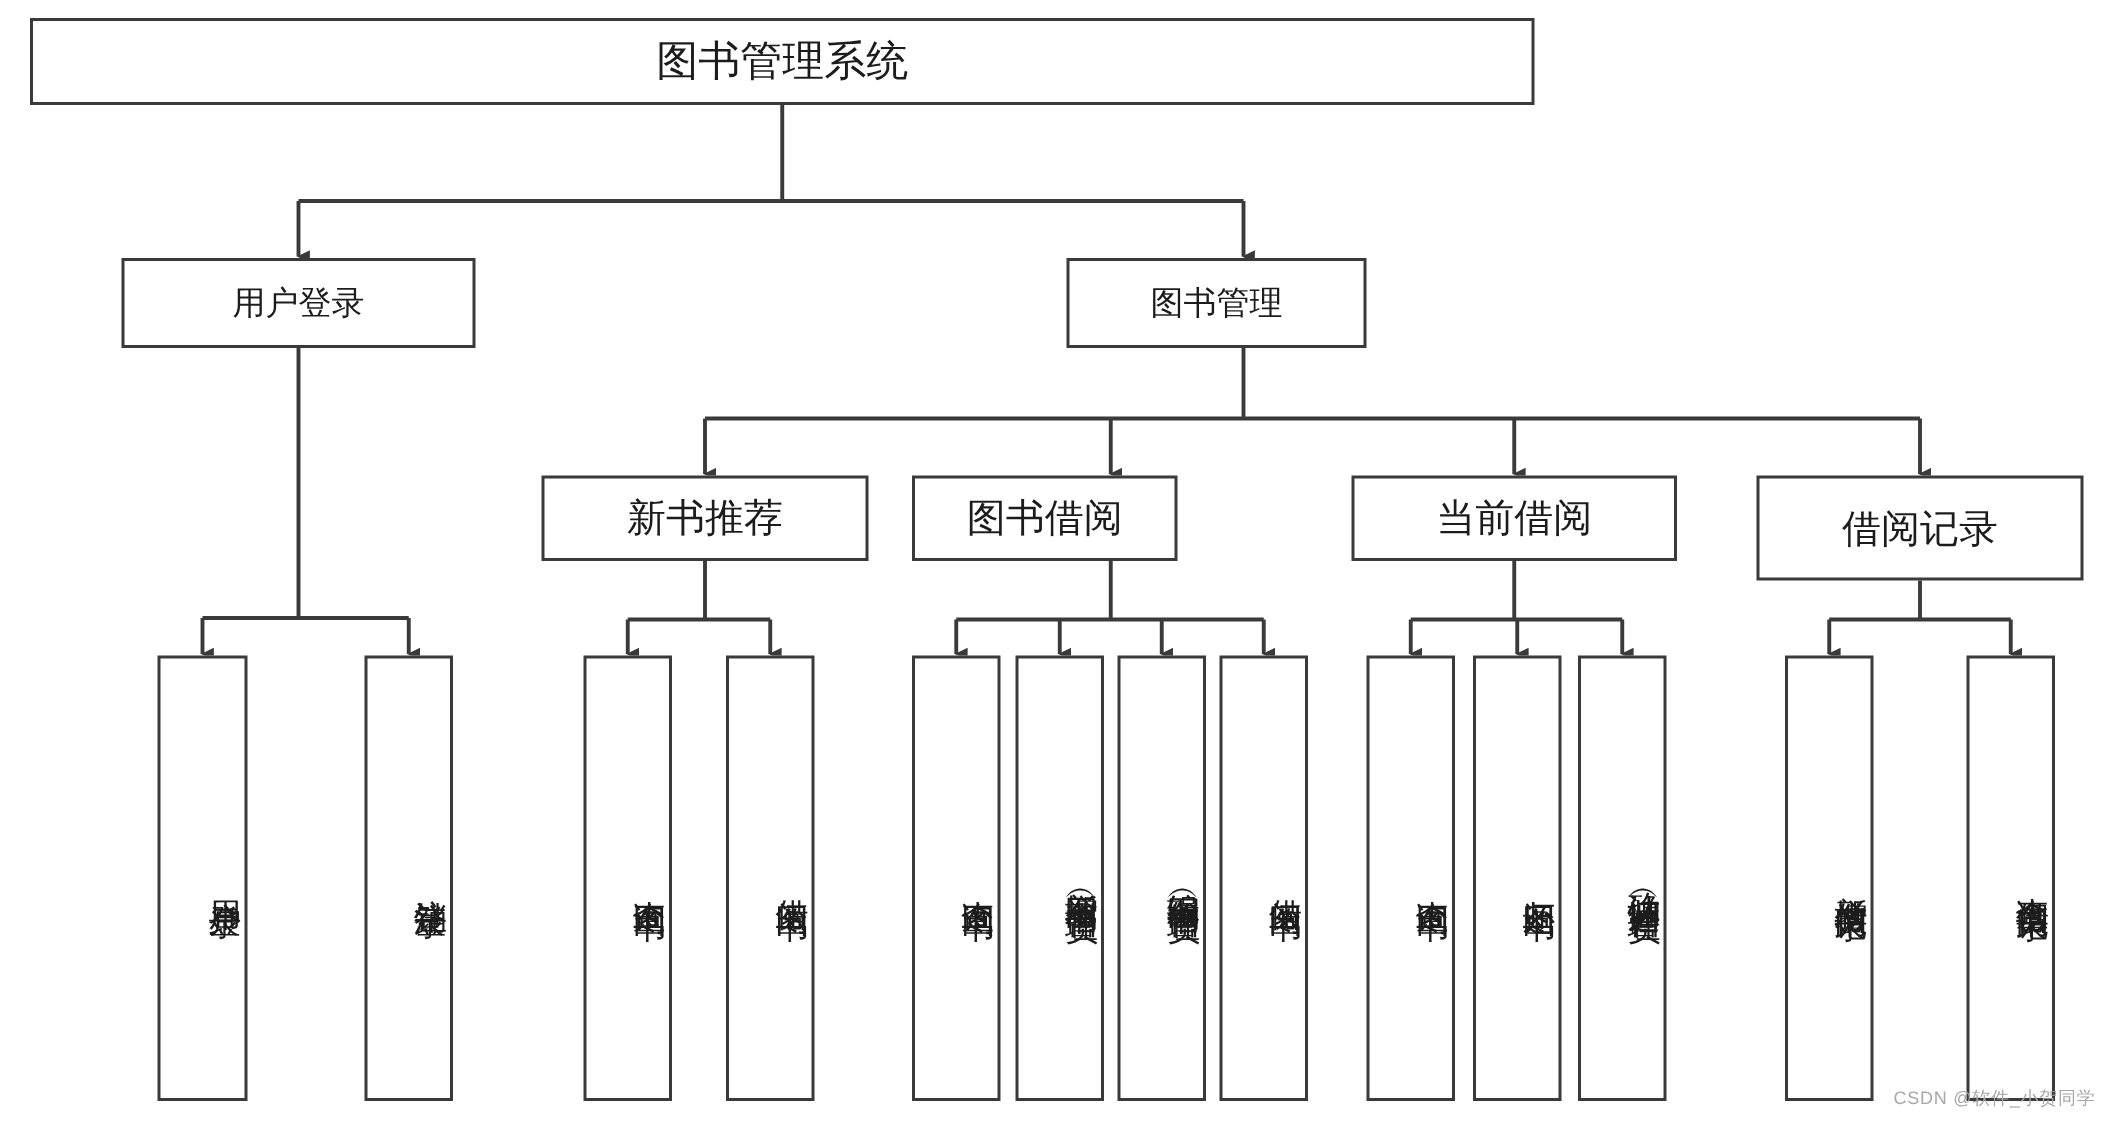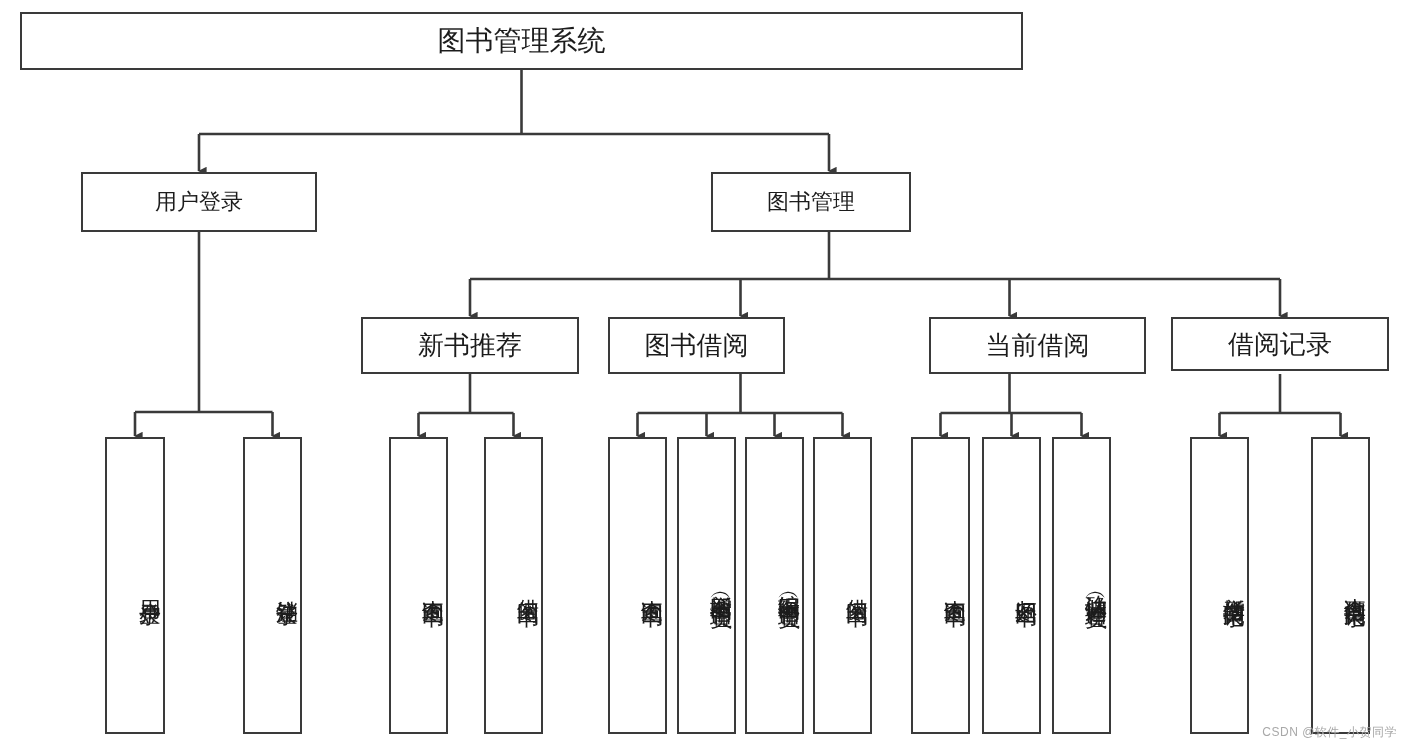--- a/index.html
+++ b/index.html
@@ -130,24 +130,24 @@
   <div class="node lvl2" style="left: 711px; top: 172px; width: 200px; height: 60px;">
     <span>图书管理</span>
   </div>
 
   <div class="node lvl3" style="left: 361px; top: 317px; width: 218px; height: 57px;">
     <span>新书推荐</span>
   </div>
   <div class="node lvl3" style="left: 608px; top: 317px; width: 177px; height: 57px;">
     <span>图书借阅</span>
   </div>
-  <div class="node lvl3" style="left: 901px; top: 317px; width: 217px; height: 57px; margin-left: 28px;">
+  <div class="node lvl3" style="left: 901px; top: 317px; width: 217px; height: 57px;">
     <span>当前借阅</span>
   </div>
-  <div class="node lvl3" style="left: 1171px; top: 317px; width: 218px; height: 54px;">
+  <div class="node lvl3" style="left: 1171px; top: 317px; width: 218px; height: 70px;">
     <span>借阅记录</span>
   </div>
 
   <div class="node leaf" style="left: 105px; top: 437px; width: 60px; height: 297px;">
     <span class="leaf-text">用户登录</span>
   </div>
   <div class="node leaf" style="left: 243px; top: 437px; width: 59px; height: 297px;">
     <span class="leaf-text">注销登录</span>
   </div>
   <div class="node leaf" style="left: 389px; top: 437px; width: 59px; height: 297px;">

